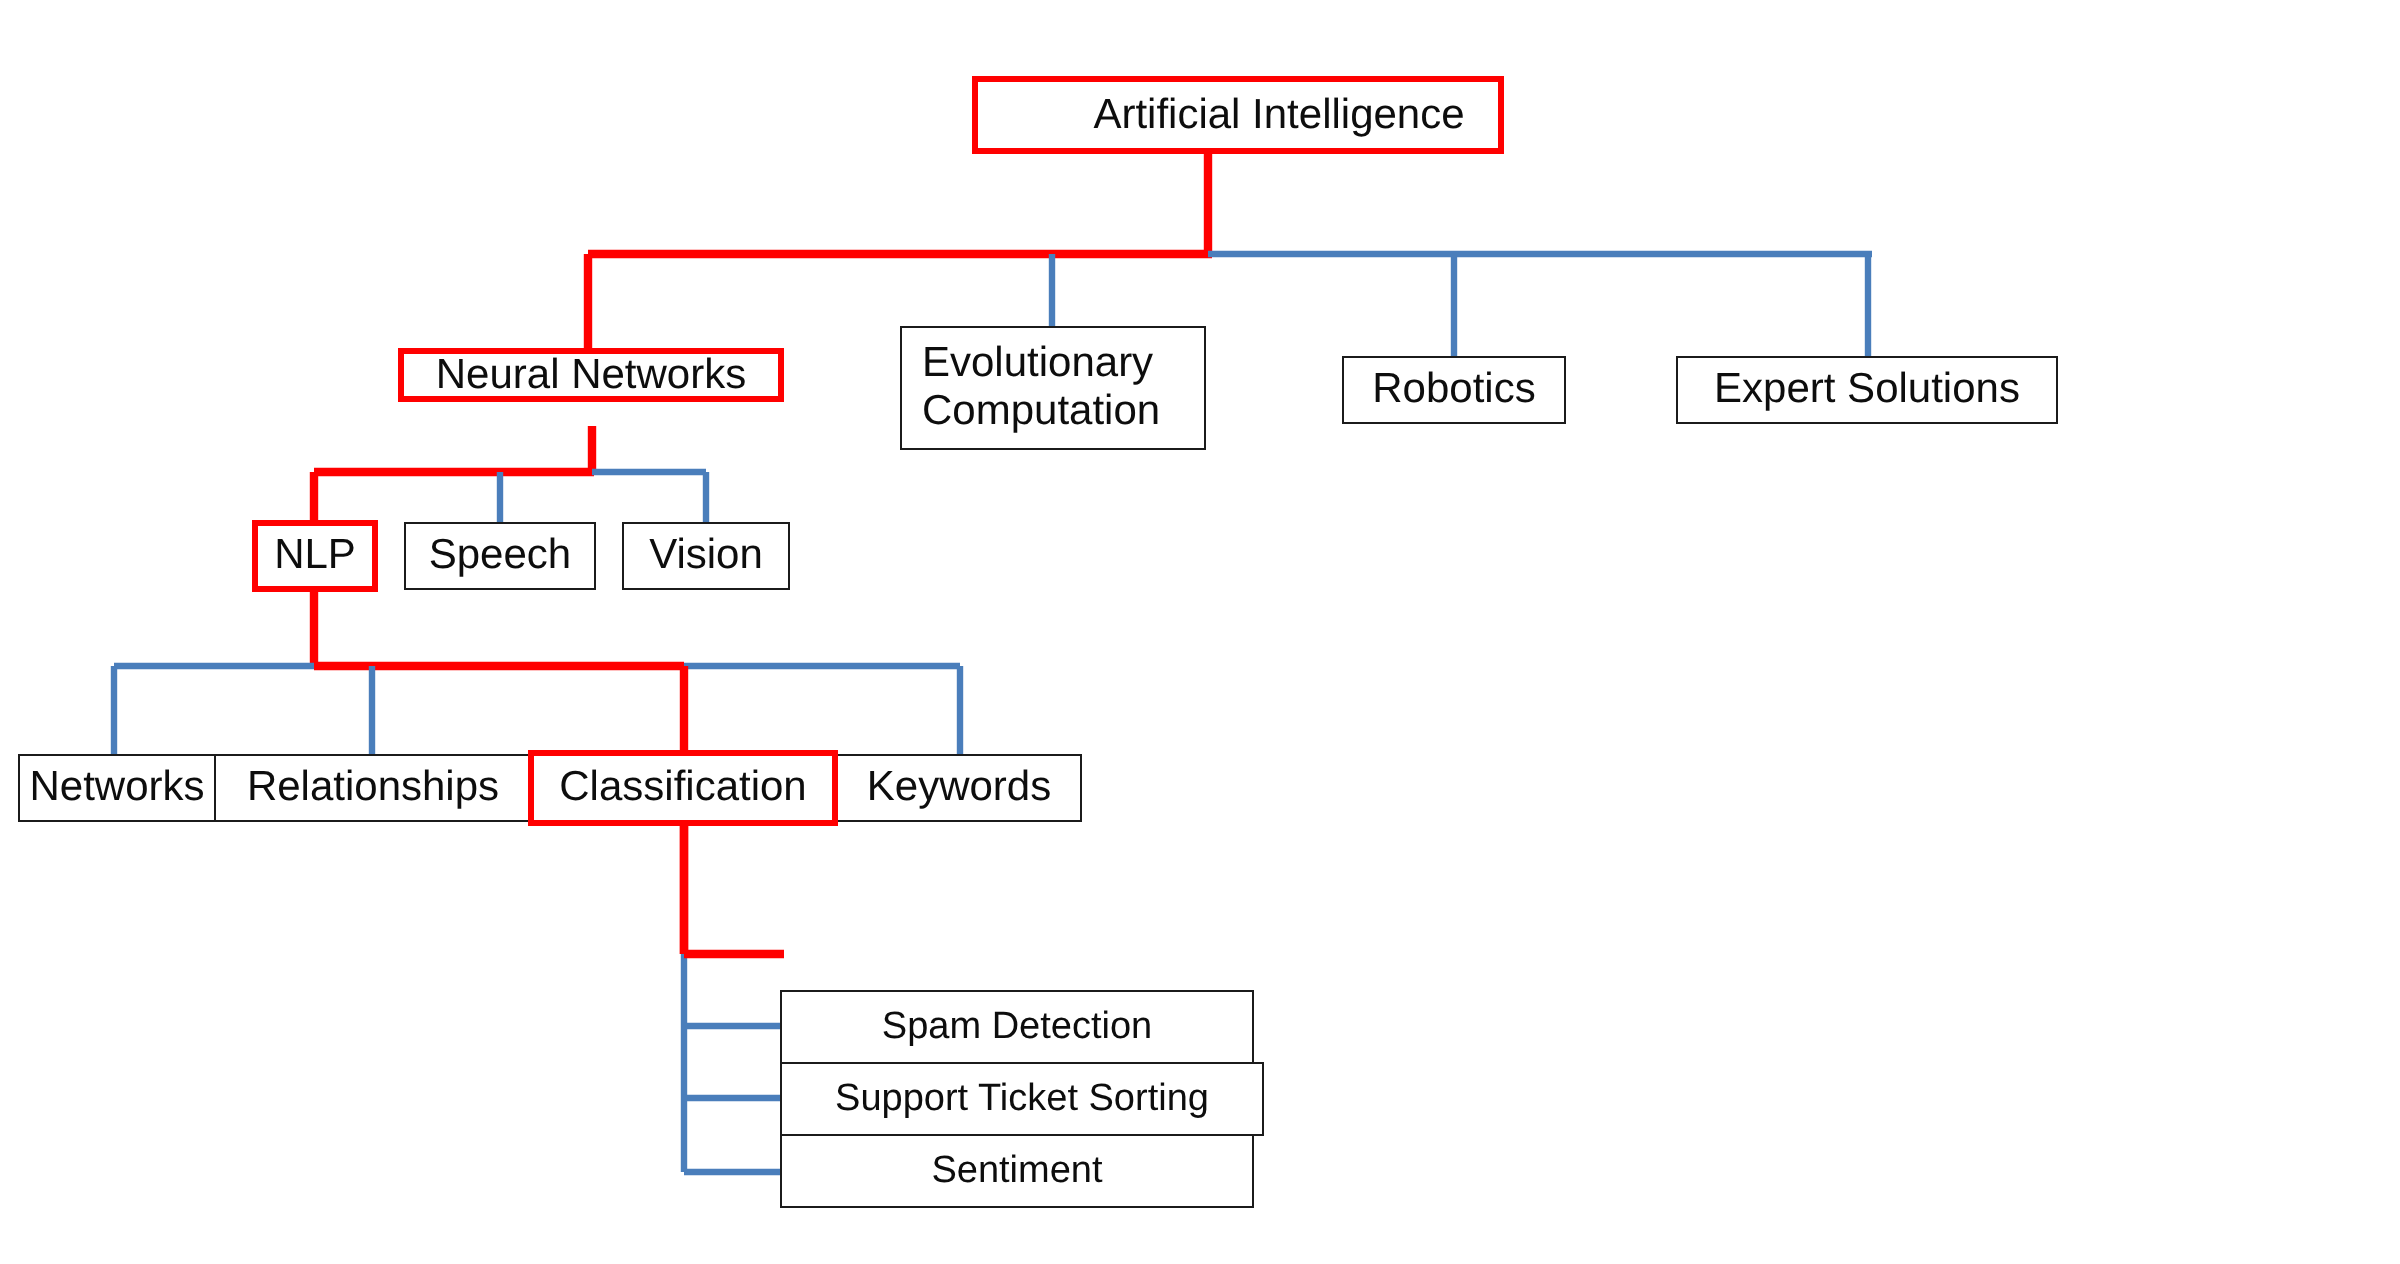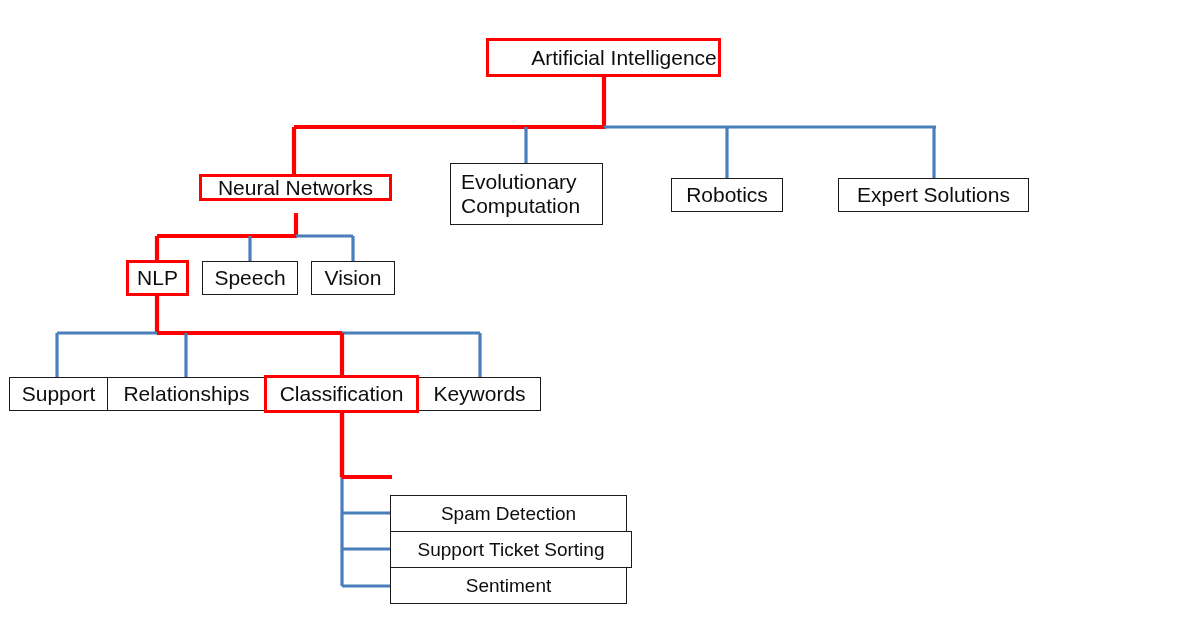--- a/index.html
+++ b/index.html
@@ -79,29 +79,29 @@
       <path d="M 342 333 L 342 377" stroke="#ff0000" stroke-width="4.2" fill="none" stroke-linecap="butt"></path>
       <path d="M 480 333 L 480 377" stroke="#4a7ebb" stroke-width="3.2" fill="none" stroke-linecap="butt"></path>
       <path d="M 342 412 L 342 477" stroke="#ff0000" stroke-width="4.2" fill="none" stroke-linecap="butt"></path>
       <path d="M 342 412 L 342 477" stroke="#ff0000" stroke-width="4.2" fill="none" stroke-linecap="butt"></path>
       <path d="M 342 477 L 342 586" stroke="#4a7ebb" stroke-width="3.2" fill="none" stroke-linecap="butt"></path>
       <path d="M 342 477 L 392 477" stroke="#ff0000" stroke-width="4.2" fill="none" stroke-linecap="butt"></path>
       <path d="M 342 513 L 392 513" stroke="#4a7ebb" stroke-width="3.2" fill="none" stroke-linecap="butt"></path>
       <path d="M 342 549 L 392 549" stroke="#4a7ebb" stroke-width="3.2" fill="none" stroke-linecap="butt"></path>
       <path d="M 342 586 L 392 586" stroke="#4a7ebb" stroke-width="3.2" fill="none" stroke-linecap="butt"></path>
     </svg>
-<div class="node red" style="left: 486px; top: 38px; width: 235px; height: 39px; font-size: 21px; color: rgb(13, 13, 13); border-color: rgb(255, 0, 0); padding-left: 41px;"><span>Artificial Intelligence</span></div>
+<div class="node red" style="left: 486px; top: 38px; width: 266px; height: 39px; font-size: 21px; color: rgb(13, 13, 13); border-color: rgb(255, 0, 0); padding-left: 41px;"><span>Artificial Intelligence</span></div>
     <div class="node red" style="left: 199px; top: 174px; width: 193px; height: 27px; font-size: 21px; color: rgb(13, 13, 13); border-color: rgb(255, 0, 0);"><span>Neural Networks</span></div>
     <div class="node black align-left" style="left: 450px; top: 163px; width: 153px; height: 62px; font-size: 21px; color: rgb(13, 13, 13); border-color: rgb(27, 27, 27);"><span>Evolutionary
 Computation</span></div>
     <div class="node black" style="left: 671px; top: 178px; width: 112px; height: 34px; font-size: 21px; color: rgb(13, 13, 13); border-color: rgb(27, 27, 27);"><span>Robotics</span></div>
     <div class="node black" style="left: 838px; top: 178px; width: 191px; height: 34px; font-size: 21px; color: rgb(13, 13, 13); border-color: rgb(27, 27, 27);"><span>Expert Solutions</span></div>
     <div class="node red" style="left: 126px; top: 260px; width: 63px; height: 36px; font-size: 21px; color: rgb(13, 13, 13); border-color: rgb(255, 0, 0);"><span>NLP</span></div>
     <div class="node black" style="left: 202px; top: 261px; width: 96px; height: 34px; font-size: 21px; color: rgb(13, 13, 13); border-color: rgb(27, 27, 27);"><span>Speech</span></div>
     <div class="node black" style="left: 311px; top: 261px; width: 84px; height: 34px; font-size: 21px; color: rgb(13, 13, 13); border-color: rgb(27, 27, 27);"><span>Vision</span></div>
-    <div class="node black" style="left: 9px; top: 377px; width: 99px; height: 34px; font-size: 21px; color: rgb(13, 13, 13); border-color: rgb(27, 27, 27);"><span>Support</span></div>
+    <div class="node black" style="left: 9px; top: 377px; width: 99px; height: 34px; font-size: 21px; color: rgb(13, 13, 13); border-color: rgb(27, 27, 27);"><span>Networks</span></div>
     <div class="node black" style="left: 107px; top: 377px; width: 159px; height: 34px; font-size: 21px; color: rgb(13, 13, 13); border-color: rgb(27, 27, 27);"><span>Relationships</span></div>
     <div class="node red" style="left: 264px; top: 375px; width: 155px; height: 38px; font-size: 21px; color: rgb(13, 13, 13); border-color: rgb(255, 0, 0);"><span>Classification</span></div>
     <div class="node black" style="left: 418px; top: 377px; width: 123px; height: 34px; font-size: 21px; color: rgb(13, 13, 13); border-color: rgb(27, 27, 27);"><span>Keywords</span></div>
     <div class="node black" style="left: 390px; top: 495px; width: 237px; height: 37px; font-size: 19px; color: rgb(13, 13, 13); border-color: rgb(27, 27, 27);"><span>Spam Detection</span></div>
     <div class="node black" style="left: 390px; top: 531px; width: 242px; height: 37px; font-size: 19px; color: rgb(13, 13, 13); border-color: rgb(27, 27, 27);"><span>Support Ticket Sorting</span></div>
     <div class="node black" style="left: 390px; top: 567px; width: 237px; height: 37px; font-size: 19px; color: rgb(13, 13, 13); border-color: rgb(27, 27, 27);"><span>Sentiment</span></div>
   </div>
 
 </body></html>

